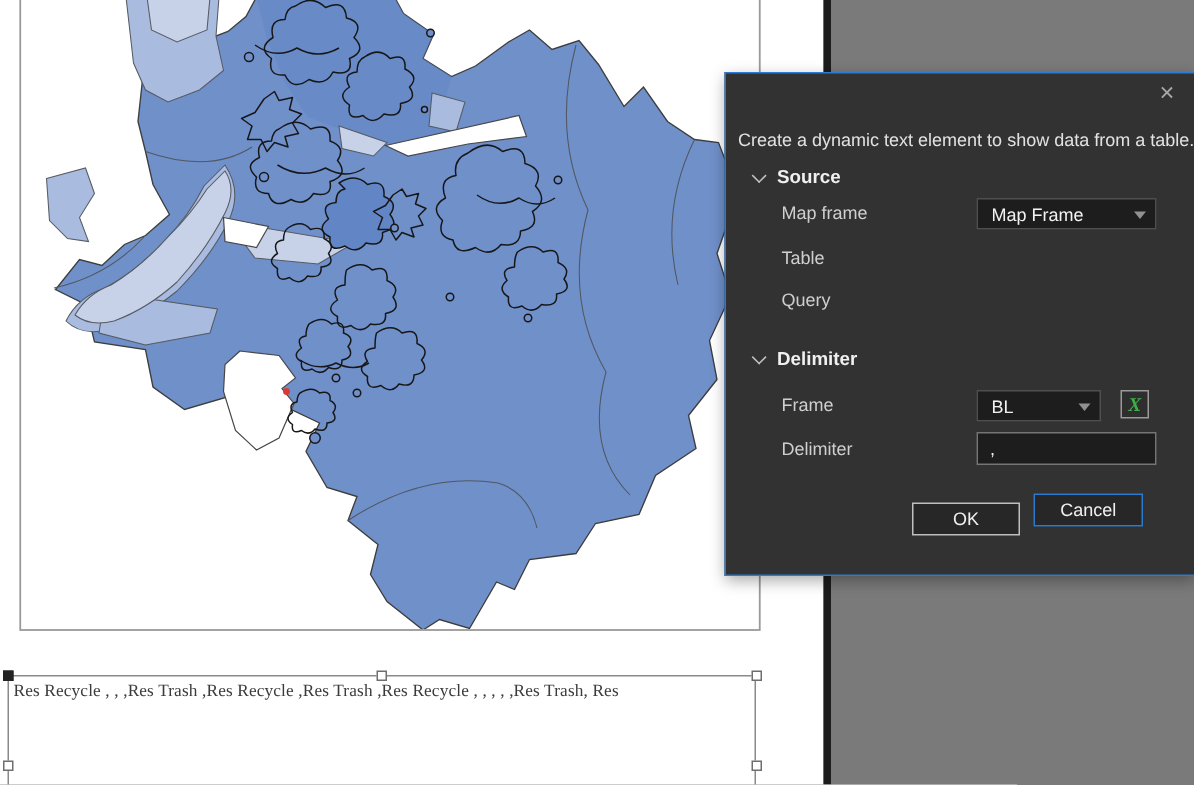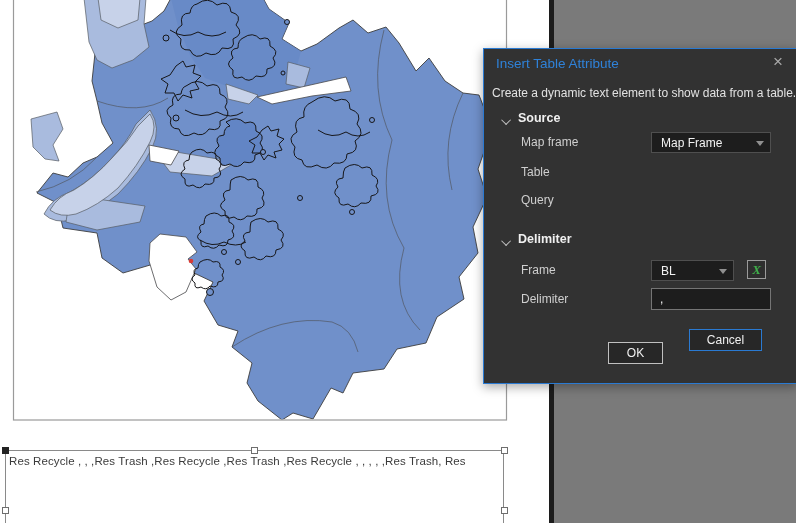--- a/index.html
+++ b/index.html
@@ -30,54 +30,54 @@
   .parcel{fill:none;stroke:var(--parcel_outline);stroke-width:1;stroke-linejoin:round}
   .parcel-fill{fill:var(--map_dark);stroke:var(--parcel_outline);stroke-width:1;stroke-linejoin:round}
   .parcel-dot{fill:var(--map_main);stroke:var(--parcel_outline);stroke-width:1}
   .muni{fill:none;stroke:#515761;stroke-width:.7}
   .red-dot{fill:var(--red_dot)}
 
   
   .text-element{position:absolute;left:5px;top:450px;width:499px;height:90px;
     border-left:1px solid var(--selection_line);border-right:1px solid var(--selection_line);
     border-top:1px solid var(--selection_line)}
-  .text-element .txt{padding:3px 2px 0 3px;font-family:Liberation Sans, sans-serif;
+  .text-element .txt{padding:3px 2px 0 3px;font-family:Liberation Serif, serif;
     font-size:11.5px;line-height:15px;color:var(--text_el_color);letter-spacing:.1px}
   .handle{position:absolute;width:7px;height:7px;background:#fff;border:1px solid var(--handle_border)}
   .handle.filled{background:#232323;border-color:#232323}
 
   
   .dialog{position:absolute;left:483px;top:48px;width:314px;height:336px;
     background:var(--dialog_bg);border:1px solid var(--dialog_border);
     color:var(--text_light);font-size:12px;box-shadow:0 3px 10px rgba(0,0,0,.35)}
   .dlg-title{position:absolute;left:12px;top:7px;font-size:13.5px;color:var(--title_blue)}
   .dlg-close{position:absolute;right:13px;top:3px;font-size:17px;color:#a9a9a9;cursor:default;line-height:20px}
   .dlg-desc{position:absolute;left:8px;top:37px;font-size:12px;color:#e2e2e2;white-space:nowrap}
-  .section-h{position:absolute;left:20px;display:flex;align-items:flex-end;gap:7px;
+  .section-h{position:absolute;left:20px;display:flex;align-items:center;gap:7px;
     font-weight:bold;font-size:12.5px;color:#f0f0f0}
   .chev{width:7px;height:7px;border-left:1.6px solid #c2c2c2;border-bottom:1.6px solid #c2c2c2;
     transform:rotate(-45deg) translateY(-2px)}
   .row-label{position:absolute;left:37px;color:var(--label_color);font-size:12px}
   .dropdown{position:absolute;left:167px;width:120px;height:21px;background:var(--control_bg);
     border:1px solid var(--control_border);color:#f2f2f2;font-size:12px;
     display:flex;align-items:center;padding-left:9px;gap:5px}
   .dd-arrow{position:absolute;right:6px;top:8px;width:0;height:0;
     border-left:4px solid transparent;border-right:4px solid transparent;border-top:5px solid #909090}
   .tbl-icon{width:15px;height:12px;border:1px solid #c7ac30;background:#fdf9e3;position:relative;flex:0 0 auto}
   .tbl-icon::before{content:"";position:absolute;left:1px;top:3px;width:4px;height:5px;background:#d94f43}
   .tbl-icon::after{content:"";position:absolute;right:1px;top:3px;width:5px;height:5px;background:#4472c4}
   .xbtn{position:absolute;left:263px;width:19px;height:19px;background:#2e2e2e;
     border:1px solid #9a9a9a;color:var(--green_x);font-weight:bold;font-size:13px;
     display:flex;align-items:center;justify-content:center;font-family:"Liberation Serif",serif;font-style:italic}
   .txt-input{position:absolute;left:167px;width:120px;height:22px;background:var(--control_bg);
     border:1px solid var(--input_border);color:#f2f2f2;font-size:12px;padding-left:8px;
     font-family:"Liberation Sans",sans-serif;outline:none}
   .btn{position:absolute;height:22px;background:var(--btn-bg,#272727);color:#f0f0f0;font-size:12px;
     display:flex;align-items:center;justify-content:center;cursor:default}
-  .btn-ok{left:124px;top:293px;width:55px;border:1px solid var(--btn_border)}
+  .btn-ok{left:124px;top:286px;width:72px;border:1px solid var(--btn_border)}
   .btn-cancel{left:205px;top:280px;width:73px;border:1px solid var(--dialog_border)}
 </style>
 </head>
 <body>
 
 <div class="page"></div>
 <div class="page-edge"></div>
 <div class="pasteboard"></div>
 
 <svg class="map-svg" width="549" height="523" viewBox="0 0 549 523">
@@ -163,21 +163,20 @@
     <span style="display:block">Res Recycle , , ,Res Trash ,Res Recycle ,Res Trash ,Res Recycle , , , , ,Res Trash, Res</span>
   </div>
 </div>
 <div class="handle filled" style="left:2px;top:447px"></div>
 <div class="handle" style="left:251px;top:447px"></div>
 <div class="handle" style="left:501px;top:447px"></div>
 <div class="handle" style="left:2px;top:507px"></div>
 <div class="handle" style="left:501px;top:507px"></div>
 
 <div class="dialog">
-  <div class="dlg-title">Insert Table Attribute</div>
   <div class="dlg-close">×</div>
   <div class="dlg-desc">Create a dynamic text element to show data from a table.</div>
 
   <div class="section-h" style="top:62px">
     <span class="chev"></span>
     <span>Source</span>
   </div>
 
   <div class="row-label" style="top:86px">Map frame</div>
   <div class="dropdown" style="top:83px">

